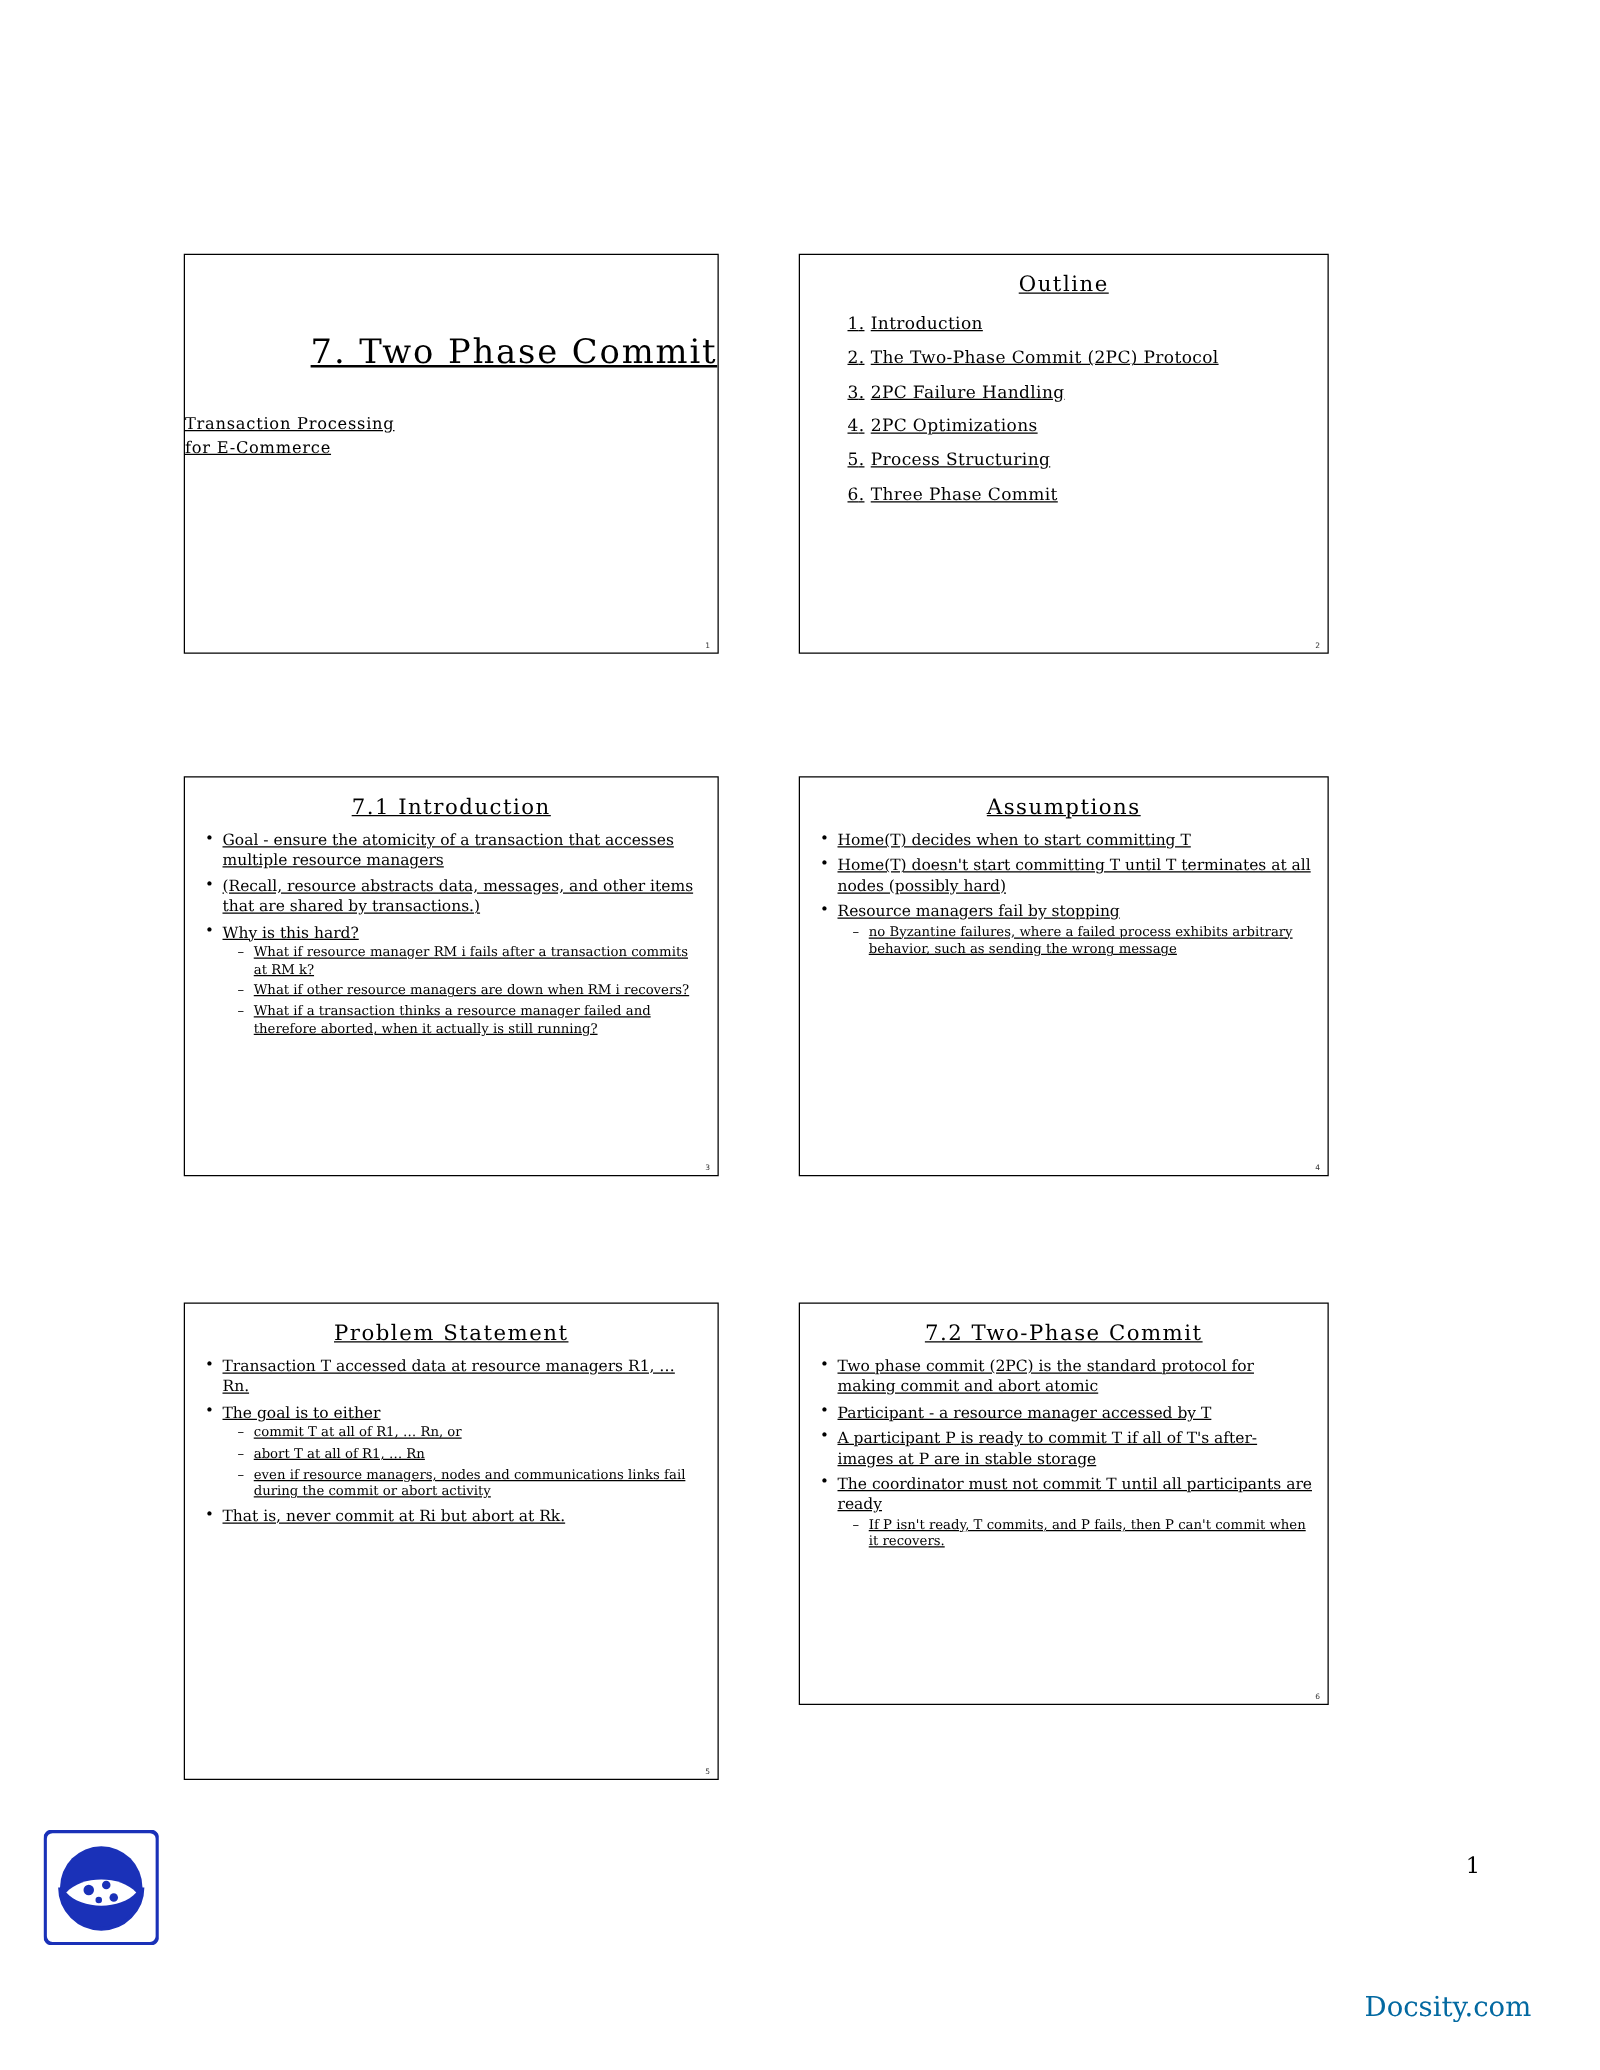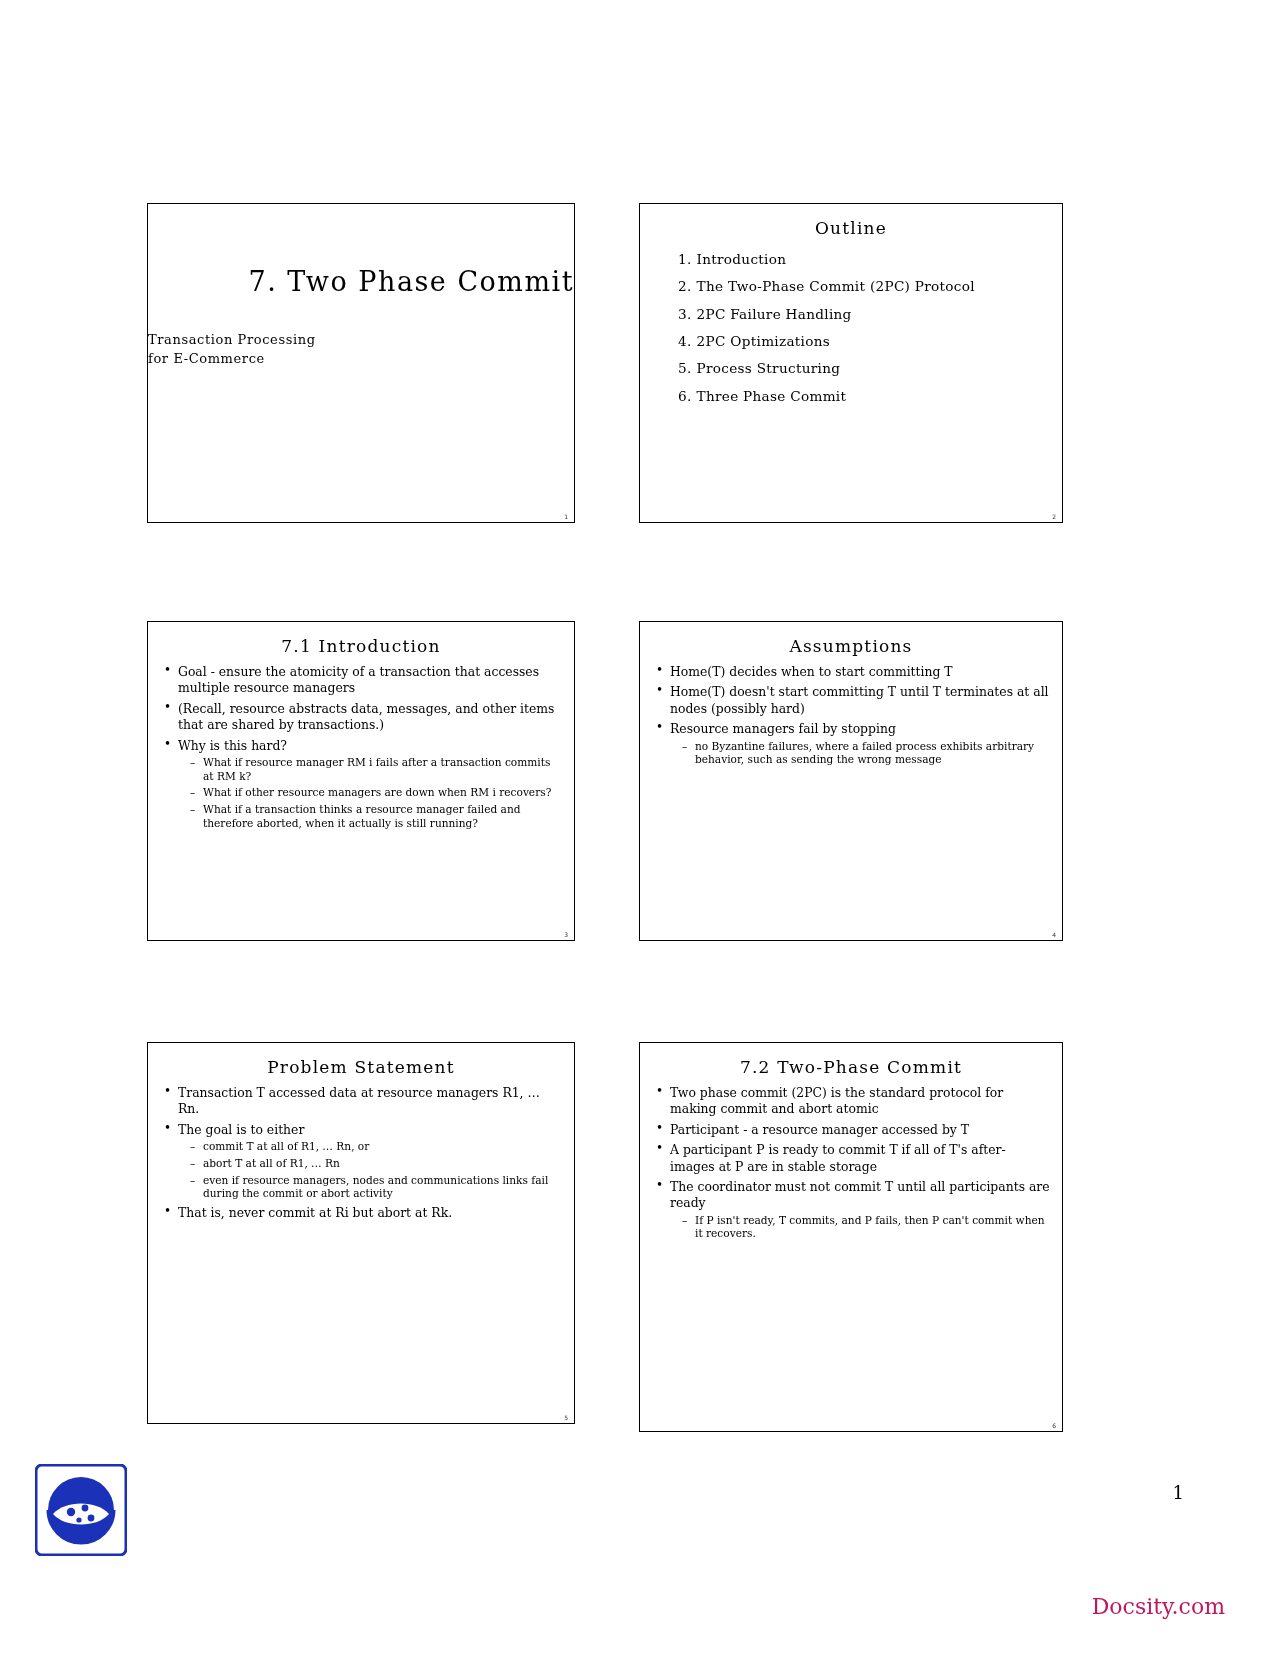--- a/index.html
+++ b/index.html
@@ -19,28 +19,29 @@
     top: 0; left: 0;
     width: 1280px;
     height: 1656px;
   }
   .slide {
     position: absolute;
     border: 1.5px solid #000000;
     background: #ffffff;
     box-sizing: border-box;
     overflow: hidden;
+    text-decoration: underline;
   }
   
   #slide-1 { left: 147px; top: 203px; width: 428px; height: 320px; }
   #slide-2 { left: 639px; top: 203px; width: 424px; height: 320px; }
   #slide-3 { left: 147px; top: 621px; width: 428px; height: 320px; }
   #slide-4 { left: 639px; top: 621px; width: 424px; height: 320px; }
   #slide-5 { left: 147px; top: 1042px; width: 428px; height: 382px; }
-  #slide-6 { left: 639px; top: 1042px; width: 424px; height: 390px; }
+  #slide-6 { left: 639px; top: 1042px; width: 424px; height: 322px; }
 
   .slide-title {
     text-align: center;
     font-size: 17px;
     letter-spacing: 1.2px;
     margin: 14px 10px 8px 10px;
     font-family: "DejaVu Serif", serif;
   }
   .title-slide-main {
     text-align: right;
@@ -140,21 +141,21 @@
     right: 96px;
     top: 1482px;
     font-size: 18px;
     font-family: "DejaVu Serif", serif;
   }
   .brand {
     position: absolute;
     right: 55px;
     top: 1594px;
     font-size: 22px;
-    color: #be185d;
+    color: #0369a1;
     font-family: "DejaVu Serif", serif;
   }
 </style>
 </head>
 <body>
 
 <div class="page">
 
   <div class="slide" id="slide-1">
     <div class="title-slide-main">7. Two Phase Commit</div>

